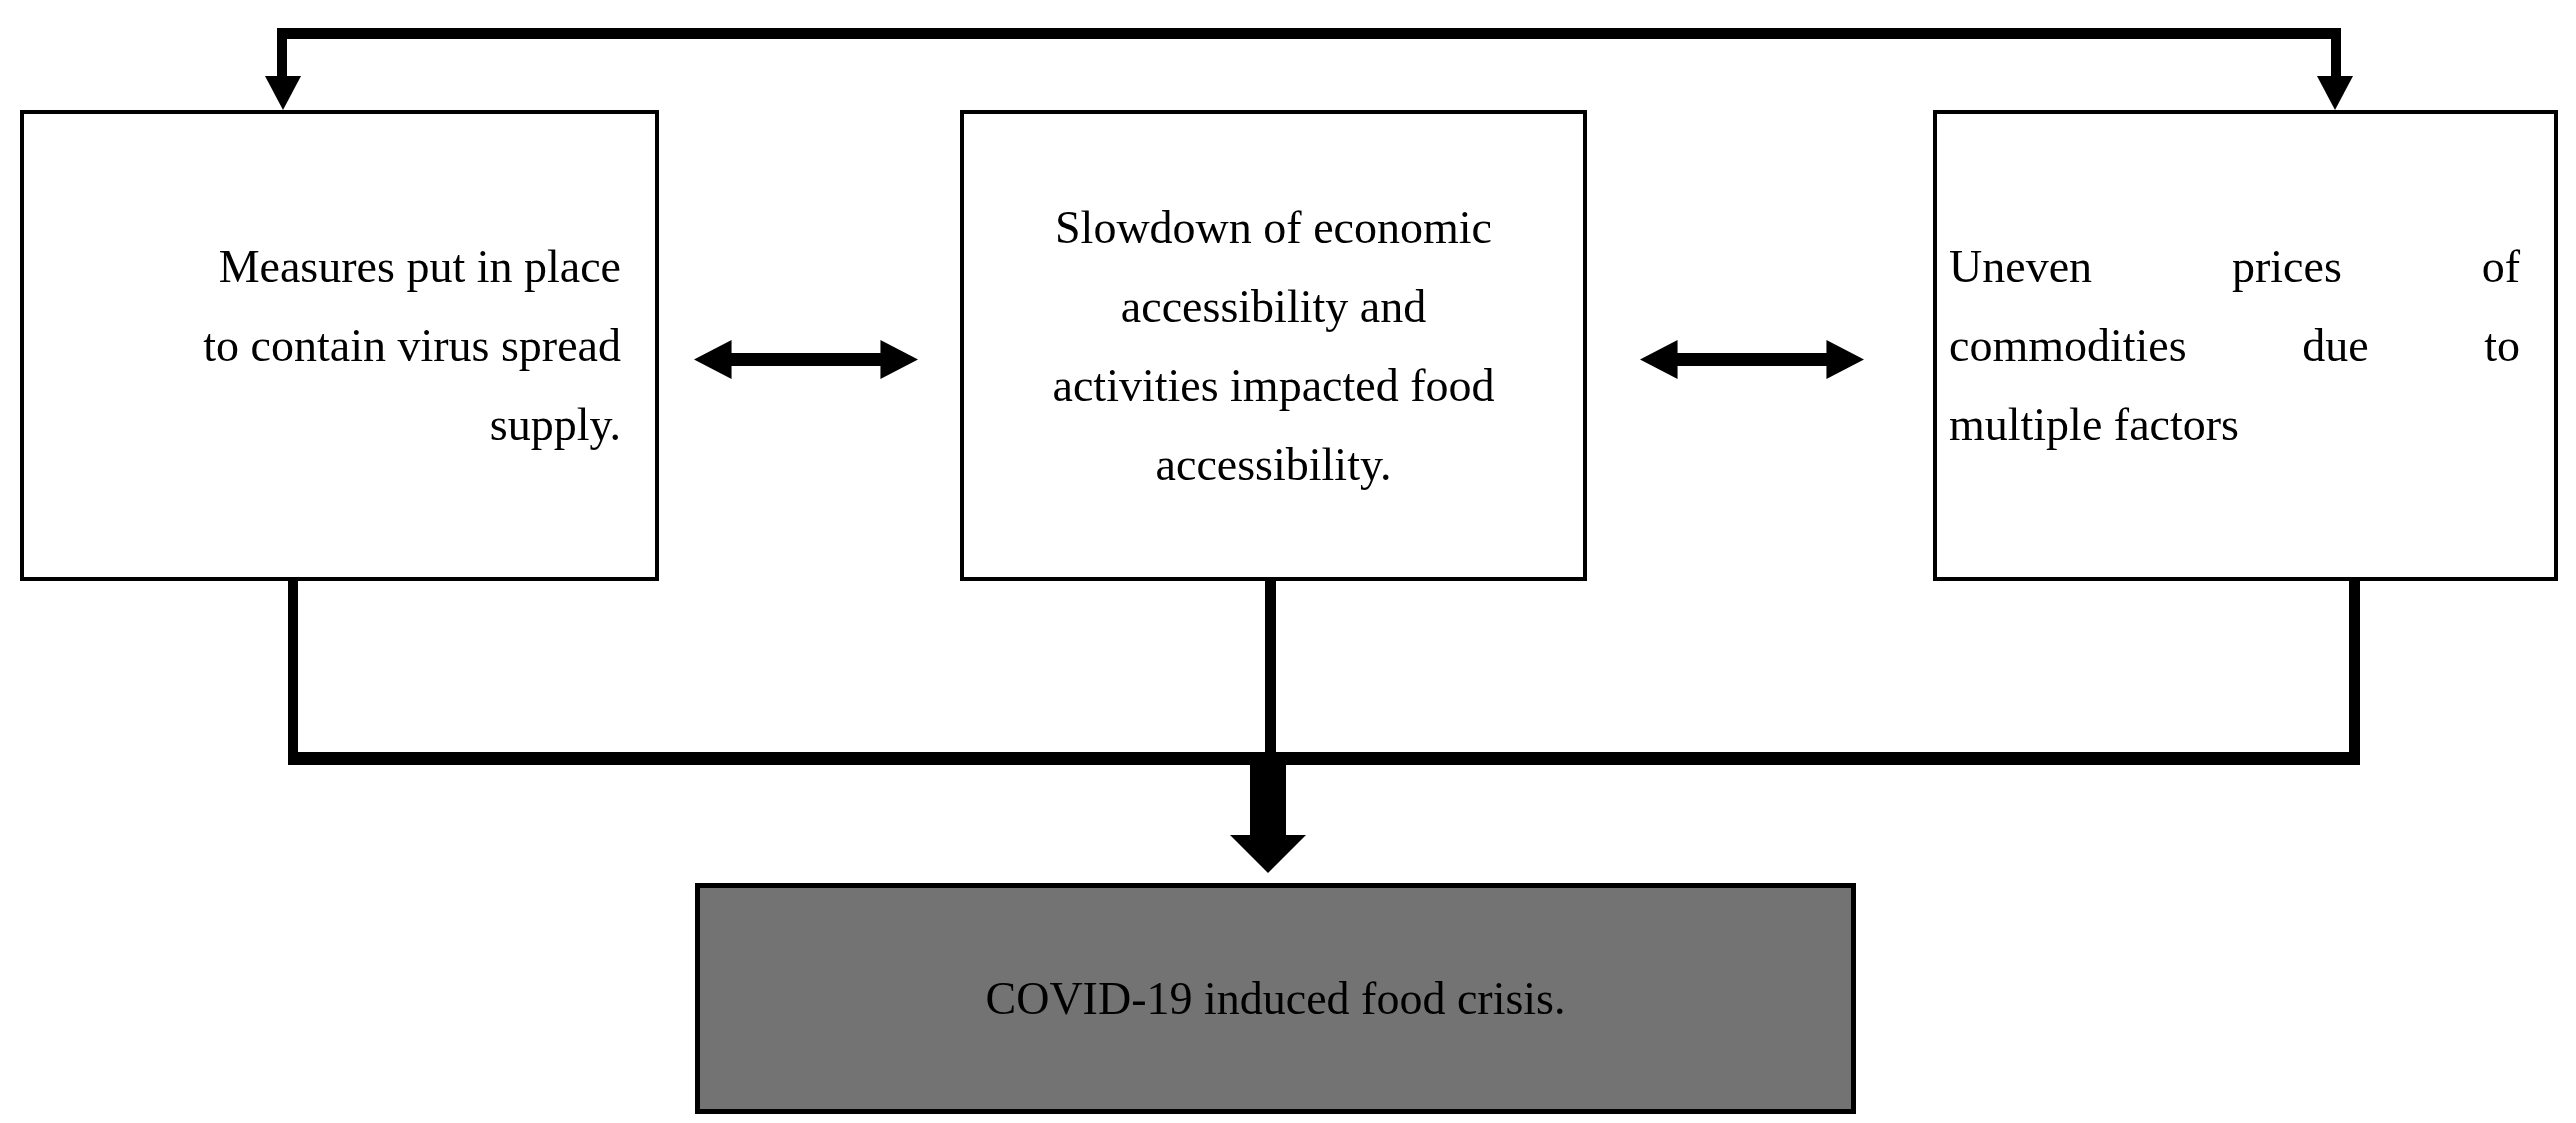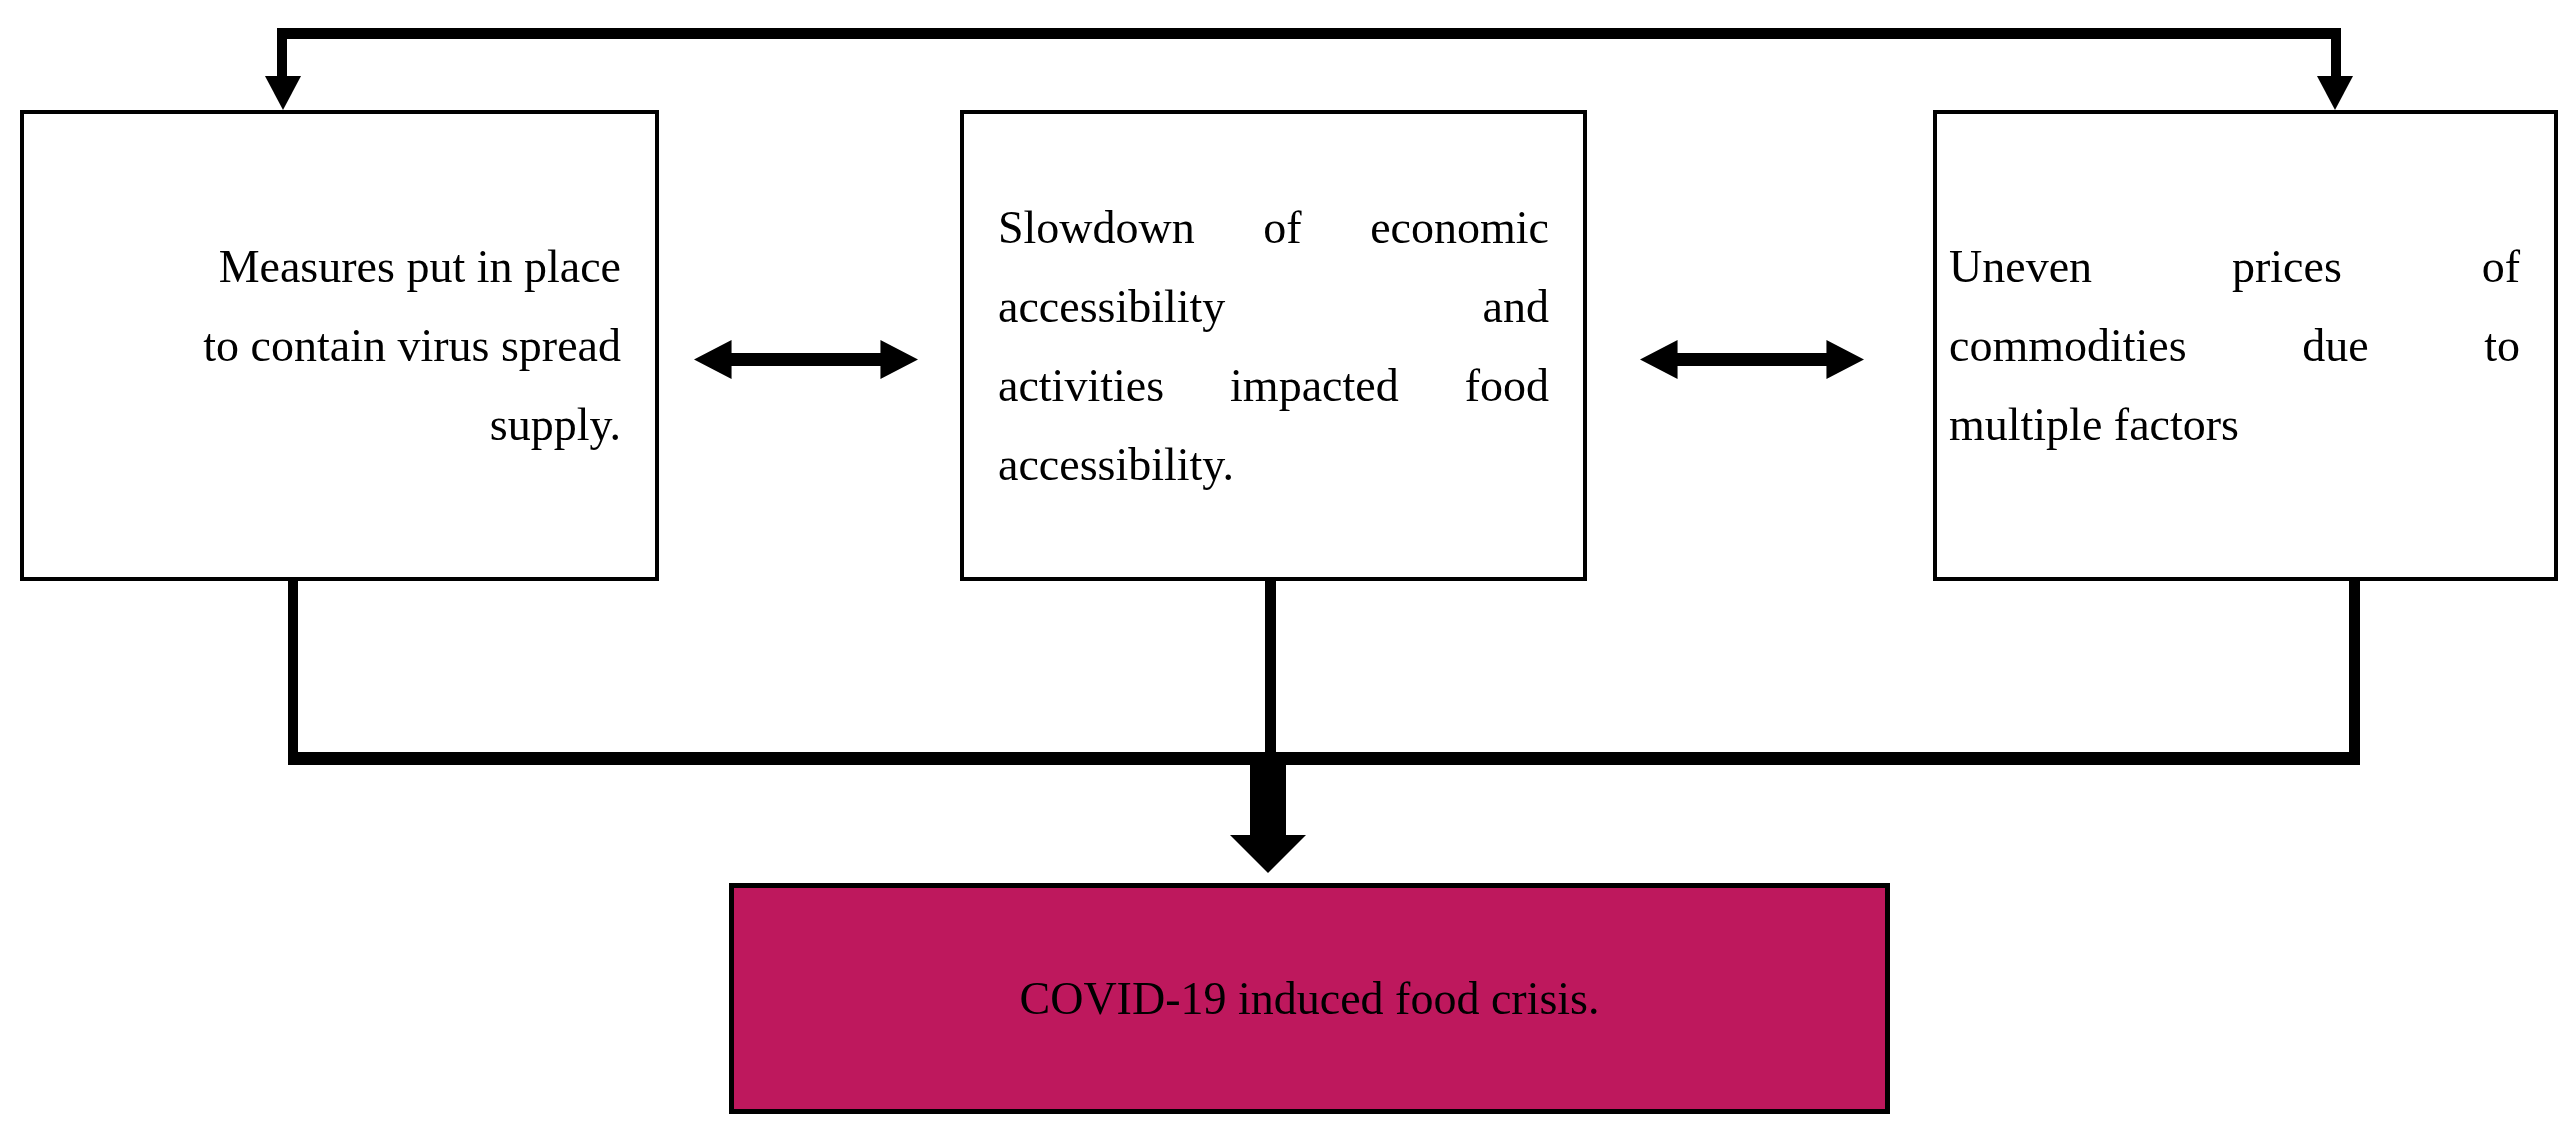--- a/index.html
+++ b/index.html
@@ -25,34 +25,34 @@
     display: flex;
     flex-direction: column;
     justify-content: center;
     padding: 0 34px;
     font-size: 46px;
     line-height: 79px;
     top: 110px;
     height: 471px;
   }
   #box-supply-chain   { left: 20px;   width: 639px; align-items: flex-end; }
-  #box-econ-slowdown  { left: 960px; width: 627px; }
+  #box-econ-slowdown  { left: 960px; width: 627px; align-items: center; }
   #box-uneven-prices  { left: 1933px; width: 625px; padding-left: 12px; }
   .jl { text-align: justify; text-align-last: justify; }
   .ll { text-align: left; }
   
   #box-food-crisis {
     position: absolute;
     box-sizing: border-box;
-    left: 729px;
+    left: 695px;
     top: 883px;
     width: 1161px;
     height: 231px;
     border: 5.3px solid #000;
-    background: #be185d;
+    background: #737373;
     display: flex;
     align-items: center;
     justify-content: center;
     font-size: 46px;
     text-align: center;
   }
   
   .hline, .vline {
     position: absolute;
     background: #000;

